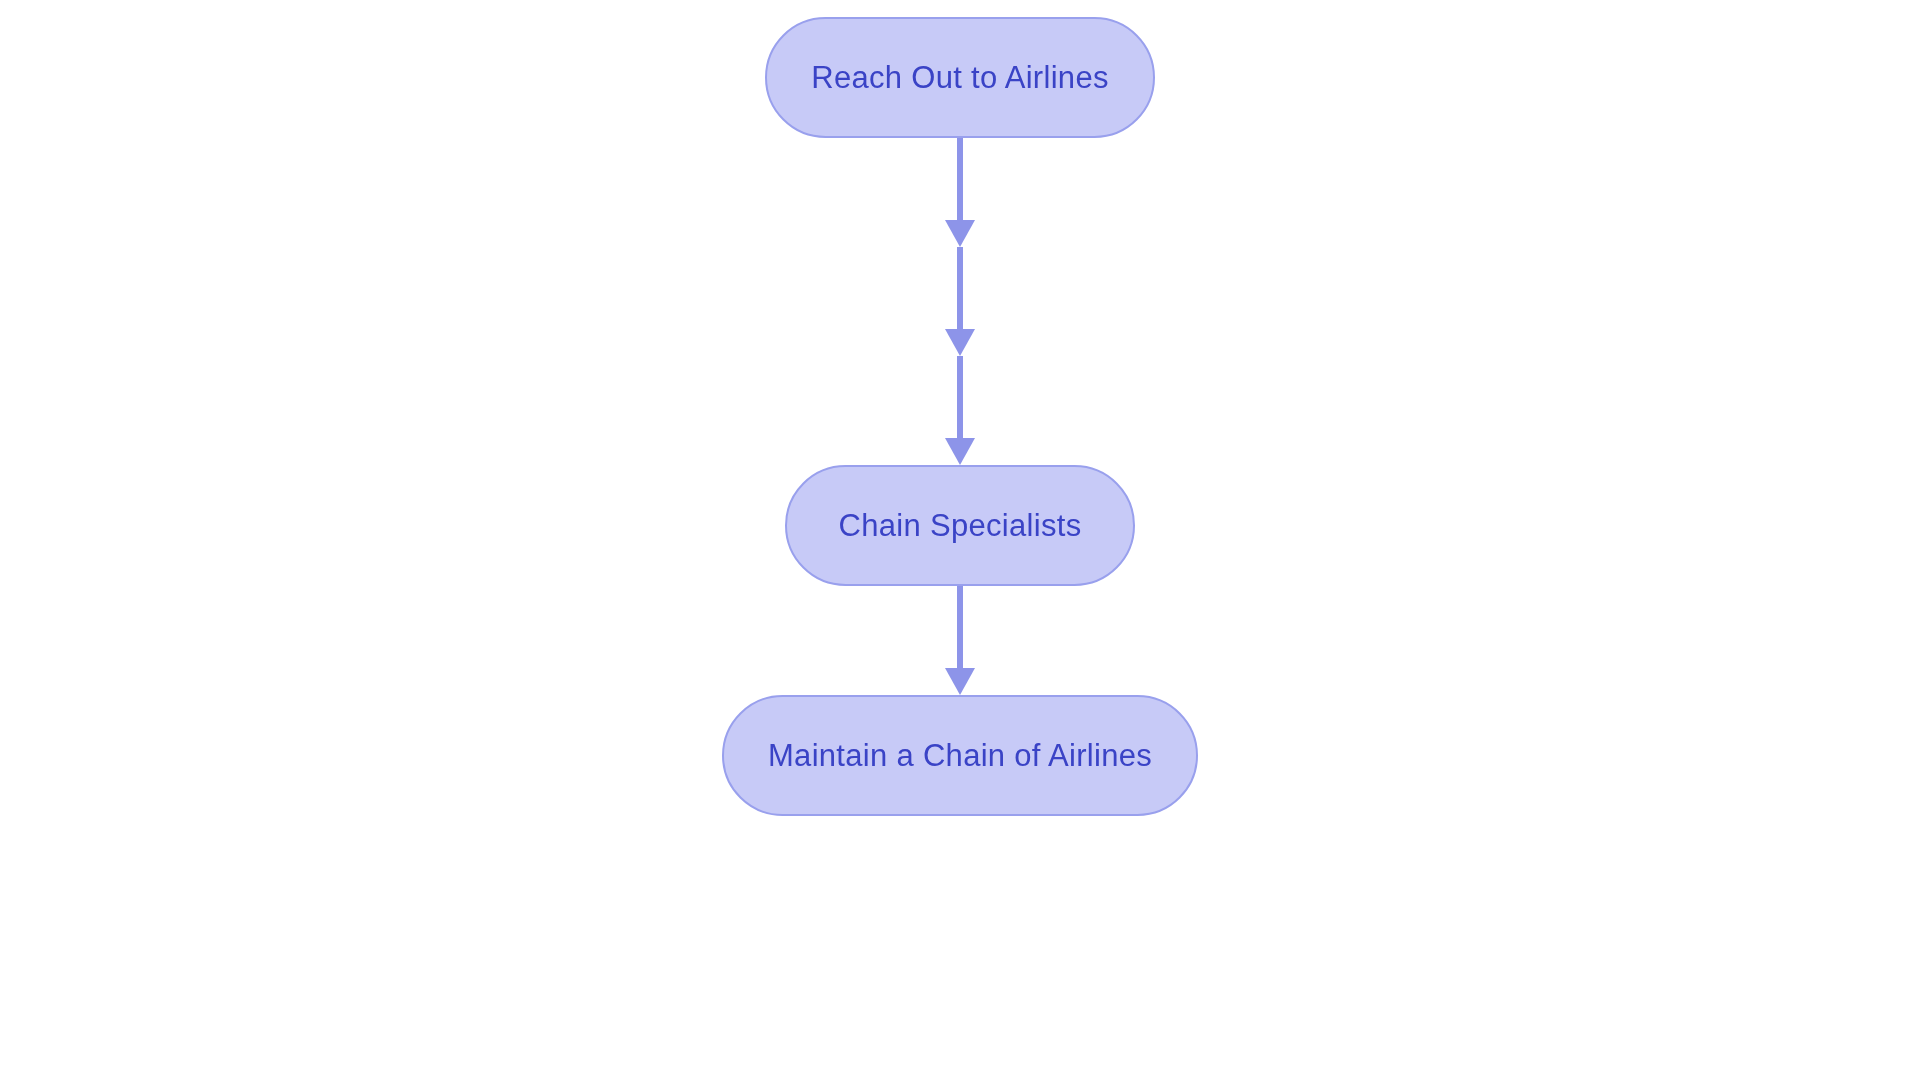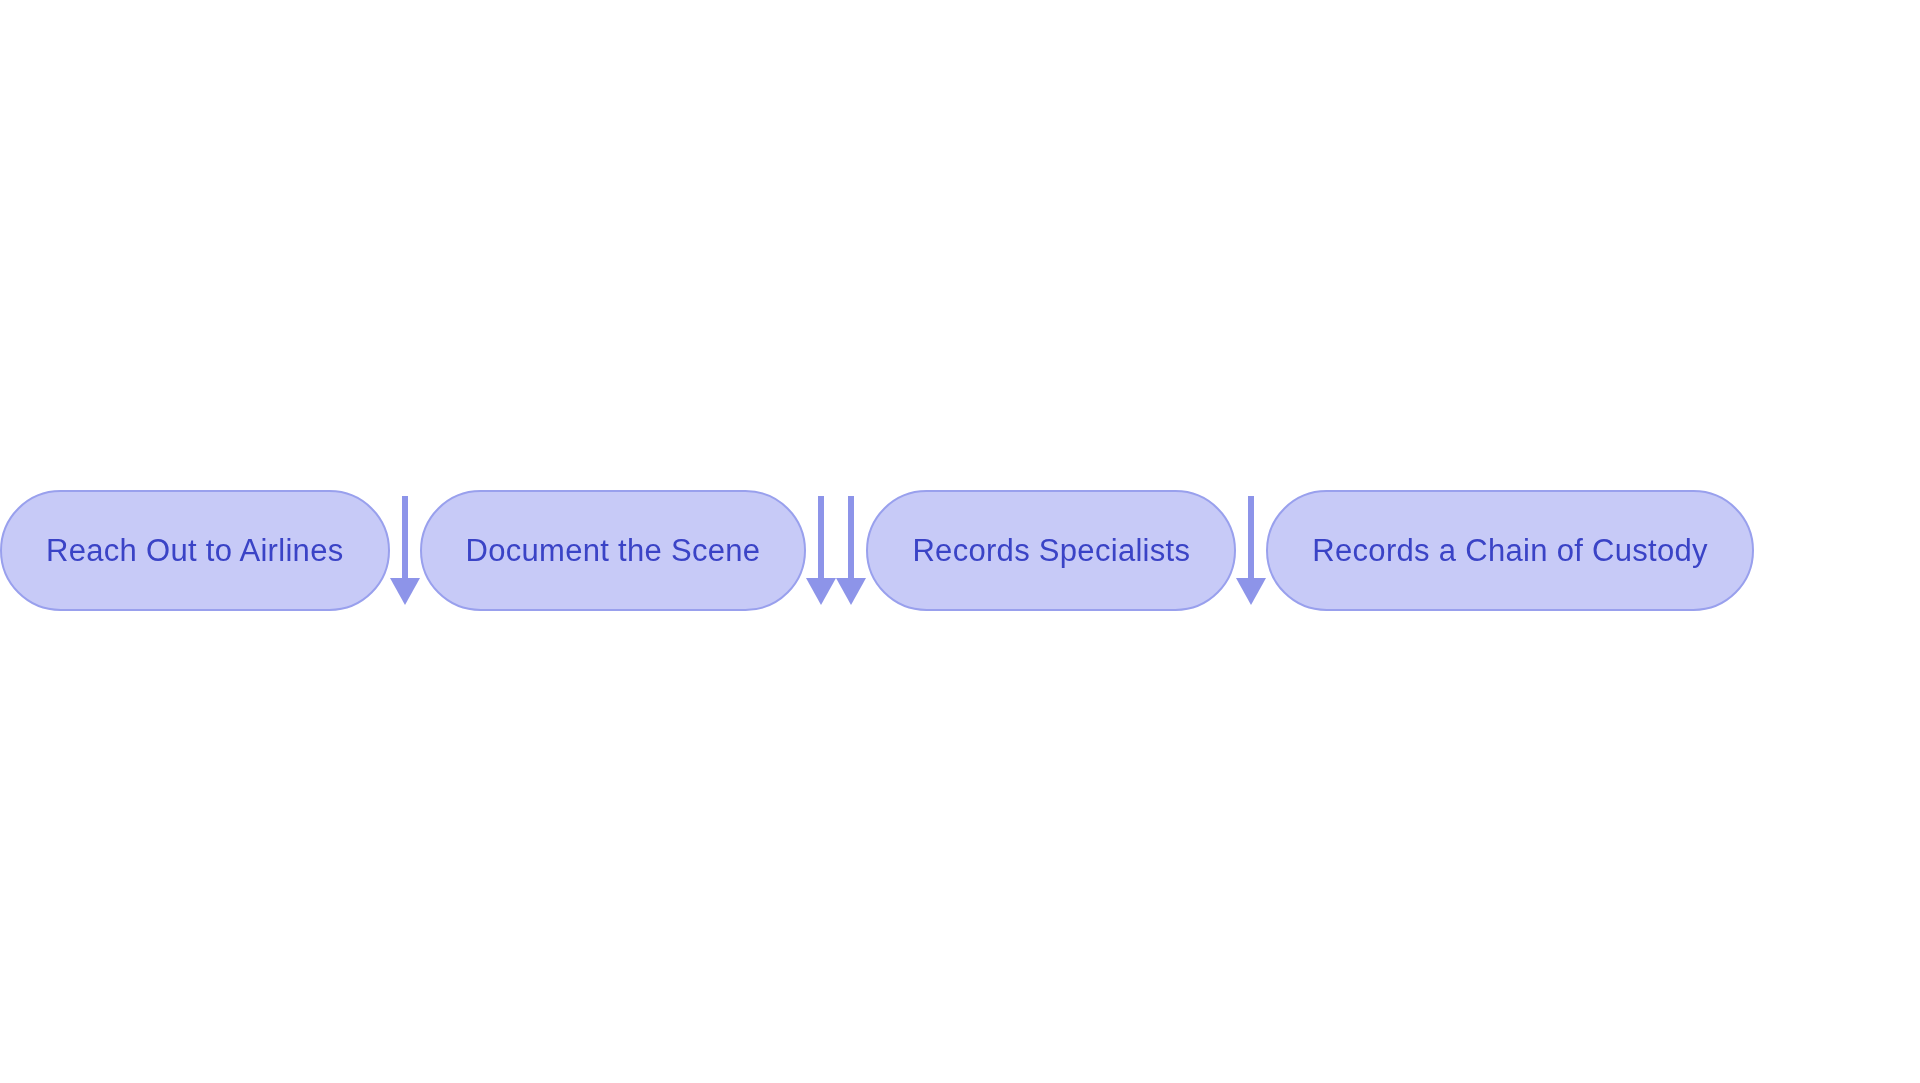--- a/index.html
+++ b/index.html
@@ -19,21 +19,21 @@
     height: 1083px;
     background: var(--background);
     font-family: "Liberation Sans", sans-serif;
     overflow: hidden;
   }
   .canvas {
     width: 1920px;
     height: 1083px;
     padding-top: 17px;
     display: flex;
-    flex-direction: row;
+    flex-direction: column;
     align-items: center;
   }
   .node {
     height: 121px;
     min-width: 350px;
     padding: 0 44px;
     background: var(--node-fill);
     border: 2px solid var(--node-border);
     border-radius: 60.5px;
     display: flex;
@@ -76,41 +76,38 @@
 
   <div class="node">
     <span class="node-label">Reach Out to Airlines</span>
   </div>
 
   <div class="arrow">
     <div class="arrow-line"></div>
     <div class="arrow-head"></div>
   </div>
 
-  <div class="node">
-    <span class="node-label">Document the Scene</span>
-  </div>
 
   <div class="arrow">
     <div class="arrow-line"></div>
     <div class="arrow-head"></div>
   </div>
 
 
   <div class="arrow">
     <div class="arrow-line"></div>
     <div class="arrow-head"></div>
   </div>
 
   <div class="node">
-    <span class="node-label">Records Specialists</span>
+    <span class="node-label">Chain Specialists</span>
   </div>
 
   <div class="arrow">
     <div class="arrow-line"></div>
     <div class="arrow-head"></div>
   </div>
 
   <div class="node">
-    <span class="node-label">Records a Chain of Custody</span>
+    <span class="node-label">Maintain a Chain of Airlines</span>
   </div>
 
 </div>
 
 </body></html>

